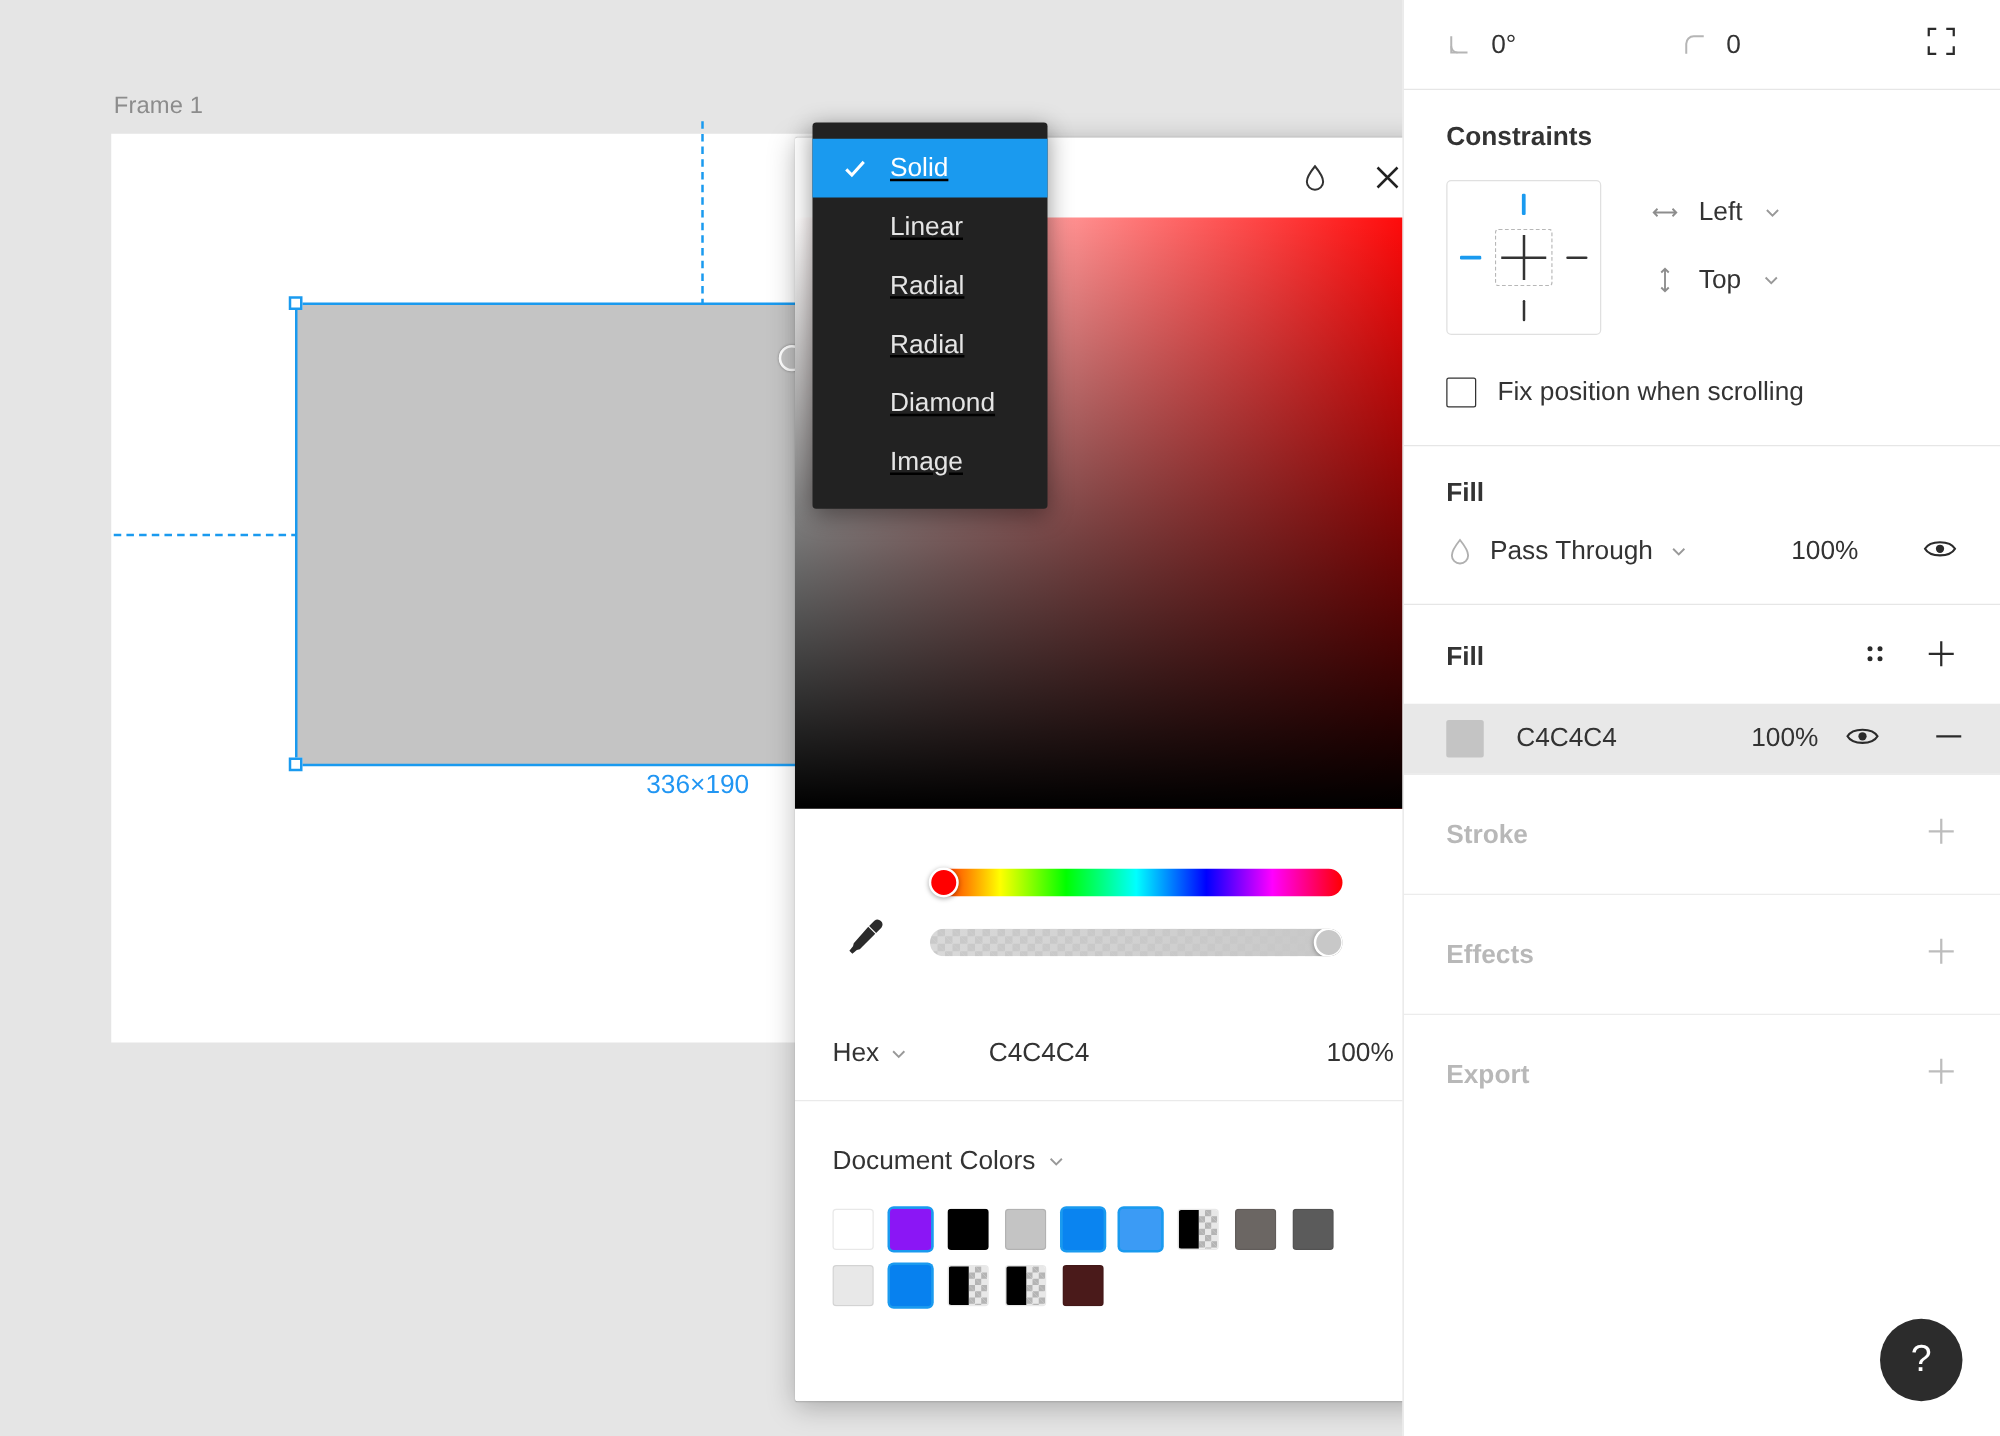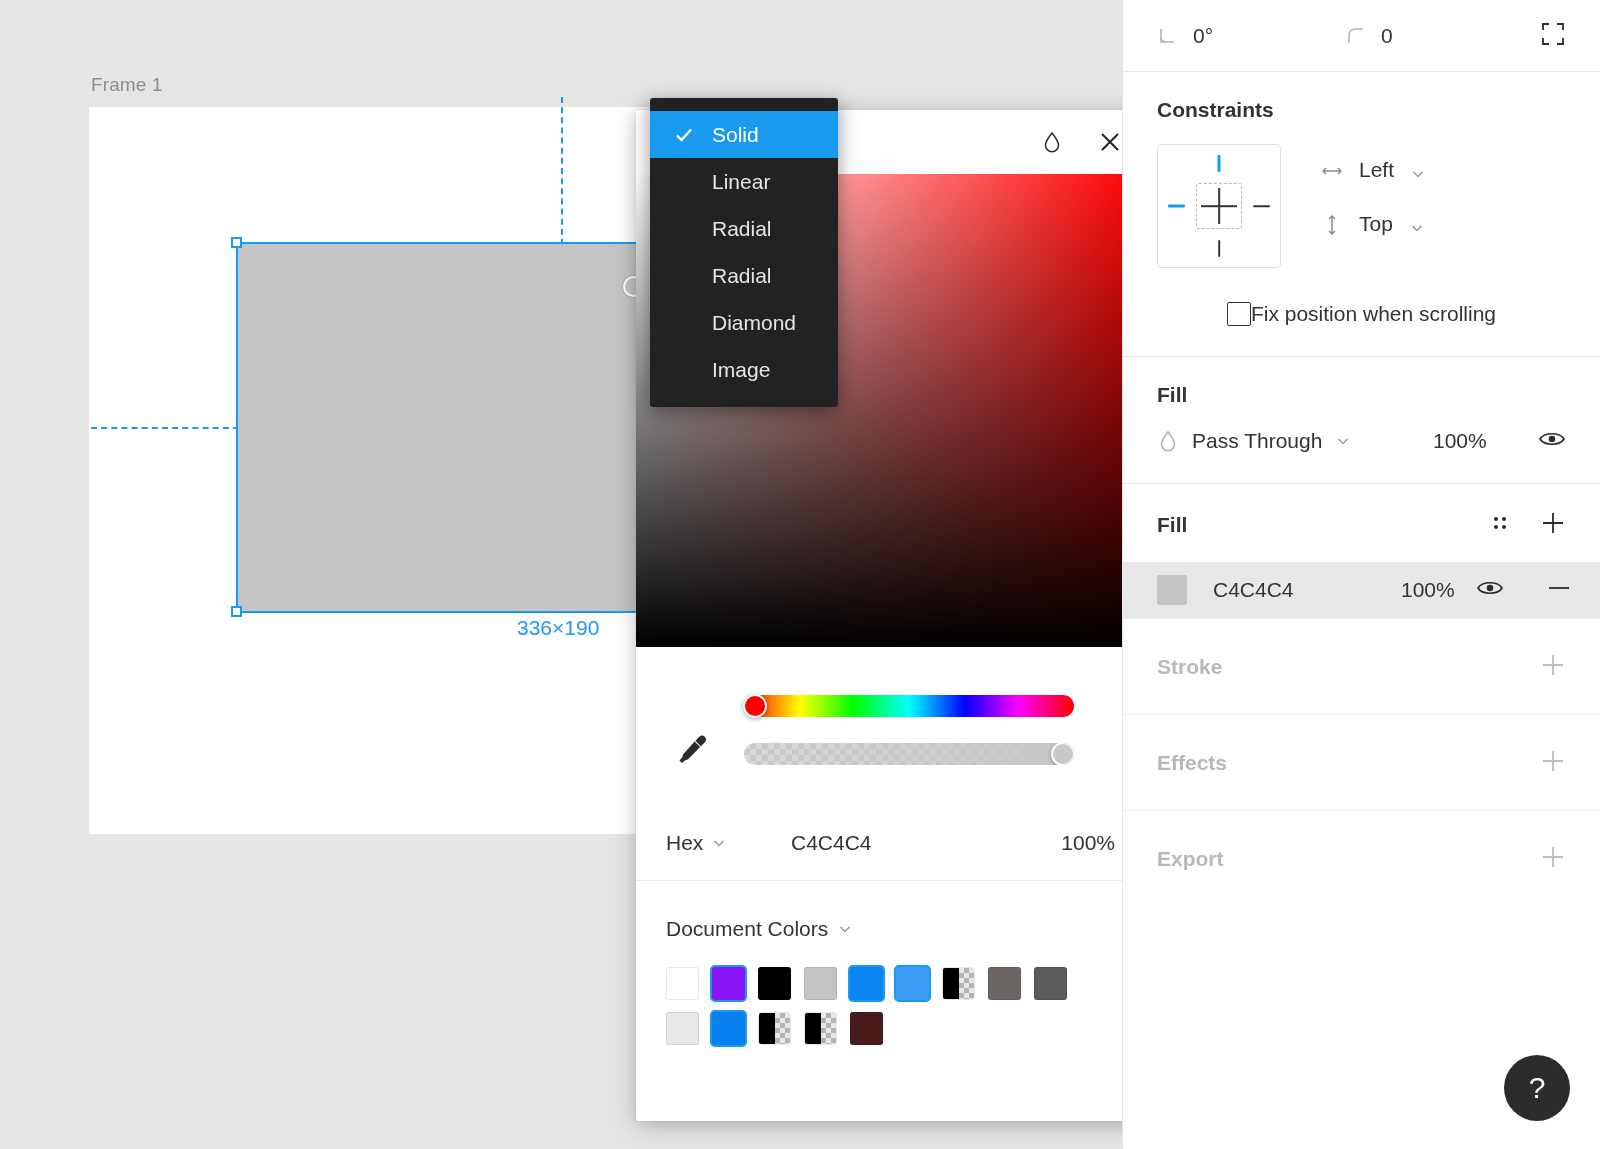--- a/index.html
+++ b/index.html
@@ -149,20 +149,21 @@
     background-position: 0 0, 5px 5px;
   }
 
   
   .fill-menu {
     position: absolute; left: 650px; top: 98px;
     width: 188px; background: #222222;
     border-radius: 3px; padding: 13px 0 14px 0;
     box-shadow: 0 5px 20px rgba(0,0,0,.42);
     z-index: 40;
+    text-decoration: underline;
   }
   .fm-item {
     height: 47px; display: flex; align-items: center;
     color: #e5e5e5; font-size: 21px; padding-left: 62px; cursor: pointer;
     position: relative;
   }
   .fm-item.active { background: #1a9aef; color: #fff; }
   .fm-check {
     position: absolute; left: 24px; top: 50%; transform: translateY(-50%);
     width: 20px; height: 20px;
@@ -199,23 +200,23 @@
   }
   .cbox .cross-v { position: absolute; left: 50%; top: 50%; transform: translate(-50%,-50%); width: 1.6px; height: 36px; background: #333; }
   .cbox .cross-h { position: absolute; left: 50%; top: 50%; transform: translate(-50%,-50%); width: 36px; height: 1.6px; background: #333; }
   .cbox .arm { position: absolute; background: #333; border-radius: 1px; }
   .cbox .arm.top { left: 50%; transform: translateX(-50%); top: 10px; width: 3px; height: 17px; background: #1a9aef; }
   .cbox .arm.bottom { left: 50%; transform: translateX(-50%); bottom: 10px; width: 1.6px; height: 17px; }
   .cbox .arm.left { top: 50%; transform: translateY(-50%); left: 10px; height: 3px; width: 17px; background: #1a9aef; }
   .cbox .arm.right { top: 50%; transform: translateY(-50%); right: 10px; height: 1.6px; width: 17px; }
 
   .cdrops { display: flex; flex-direction: column; gap: 30px; padding-top: 14px; }
-  .cdrop { display: flex; align-items: flex-end; gap: 16px; font-size: 21px; color: #333; cursor: pointer; }
-
-  .fixrow { display: flex; align-items: center; margin-top: 34px; padding-bottom: 30px; justify-content: center; }
+  .cdrop { display: flex; align-items: center; gap: 16px; font-size: 21px; color: #333; cursor: pointer; }
+
+  .fixrow { display: flex; align-items: center; gap: 17px; margin-top: 34px; padding-bottom: 30px; }
   .cb { width: 24px; height: 24px; border: 1.6px solid #333; border-radius: 2px; cursor: pointer; }
   .fixrow span { font-size: 21px; color: #333; }
 
   .divider { height: 1px; background: #e6e6e6; }
 
   .layer-row { display: flex; align-items: center; margin-top: 22px; padding-bottom: 30px; position: relative; }
   .blend { display: flex; align-items: center; gap: 13px; font-size: 21px; color: #333; cursor: pointer; }
   .opacity-v { position: absolute; left: 276px; font-size: 21px; color: #333; }
   .eye-btn { position: absolute; right: 0; cursor: pointer; }
 

